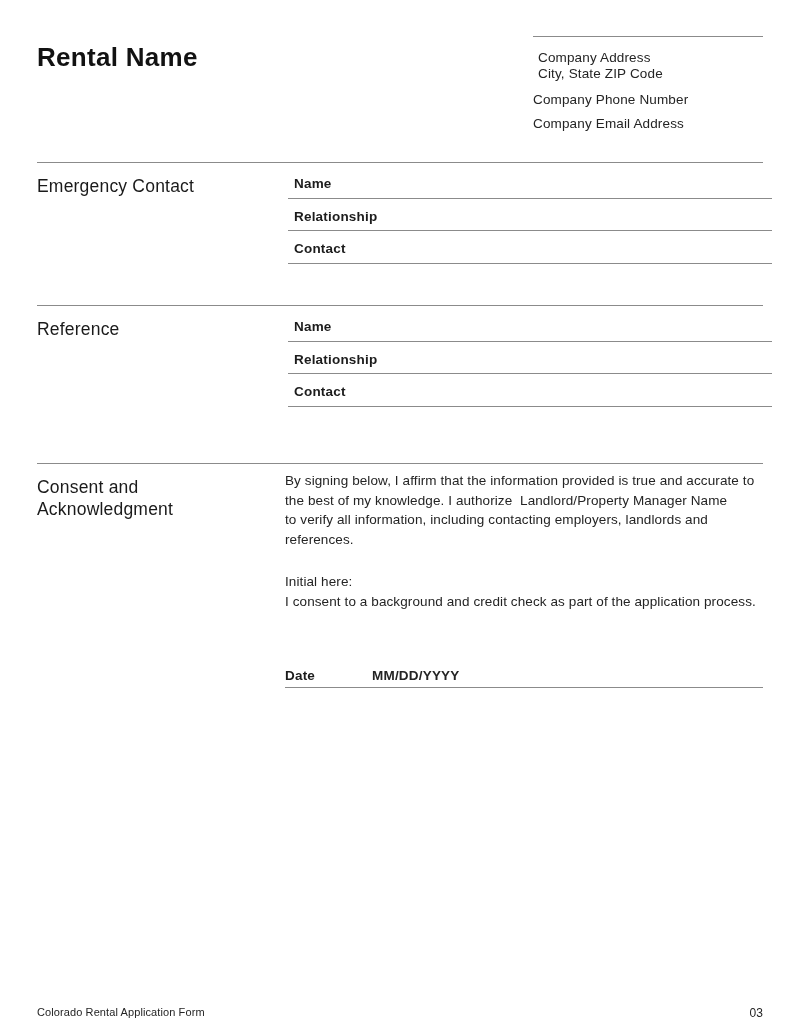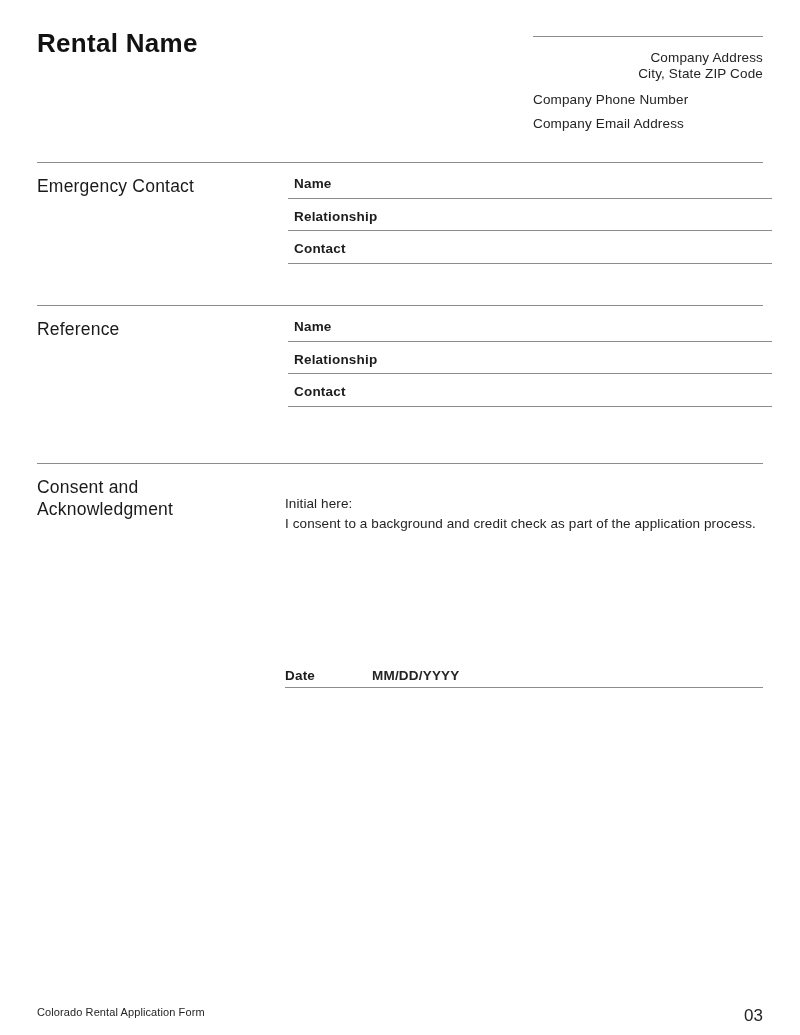--- a/index.html
+++ b/index.html
@@ -6,30 +6,30 @@
   .page{
     position:relative;
     width:800px;height:1035px;
     background:#ffffff;
     font-family:"Liberation Sans",sans-serif;
     color:#1f1f1f;
     overflow:hidden;
   }
   
   .title{
-    position:absolute;left:37px;top:28px;margin:0;
+    position:absolute;left:37px;top:42px;margin:0;
     font-size:26px;font-weight:700;letter-spacing:.3px;color:#121212;
     line-height:30px;
   }
   .company{
     position:absolute;left:533px;top:36px;width:230px;
     border-top:1.7px solid #8b8b8b;
     font-size:13.5px;letter-spacing:.15px;color:#242424;
   }
-  .company .addr{padding:13px 0 0 5px;line-height:15.5px;text-align:right;}
+  .company .addr{padding:13px 0 0 5px;line-height:15.5px;}
   .company .phone{margin:11px 0 0 0;line-height:15px;}
   .company .email{margin:9px 0 0 0;line-height:15px;}
   
   .section{
     position:absolute;left:37px;width:726px;
     border-top:1.7px solid #8b8b8b;
   }
   #sec-emergency{top:162px;height:112px;}
   #sec-reference{top:305px;height:112px;}
   #sec-consent{top:463px;height:160px;text-decoration:underline;}
@@ -70,21 +70,21 @@
     box-sizing:border-box;height:33px;
     padding:9px 0 0 0;
     border-bottom:1.7px solid #8b8b8b;
     display:flex;align-items:center;
     font-size:13.5px;letter-spacing:.2px;
   }
   .date-label{width:87px;font-weight:700;color:#1c1c1c;}
   .date-value{font-weight:700;color:#242424;}
   
   .footer-left{position:absolute;left:37px;top:1006px;font-size:11px;letter-spacing:.1px;color:#242424;}
-  .footer-right{position:absolute;right:37px;top:1006px;font-size:17px;letter-spacing:.1px;color:#242424;padding-left:17px;}
+  .footer-right{position:absolute;right:37px;top:1006px;font-size:12px;letter-spacing:.1px;color:#242424;padding-left:17px;}
 </style>
 </head>
 <body>
 
 <div class="page">
 
   <h1 class="title">Rental Name</h1>
 
   <div class="company">
     <div class="addr">
@@ -122,20 +122,24 @@
       <div class="field">
         <span>Contact</span>
       </div>
     </div>
   </div>
 
   <div class="section" id="sec-consent">
     <h2 class="section-heading">Consent and
 Acknowledgment</h2>
     <div class="consent-text">
+      <p class="consent-par">By signing below, I affirm that the information provided is true and accurate to
+the best of my knowledge. I authorize  Landlord/Property Manager Name
+to verify all information, including contacting employers, landlords and
+references.</p>
       <p class="initial-par">Initial here:
 I consent to a background and credit check as part of the application process.</p>
     </div>
   </div>
 
   <div class="applicant">
     <div class="date-row">
       <span class="date-label">Date</span>
       <span class="date-value">MM/DD/YYYY</span>
     </div>

